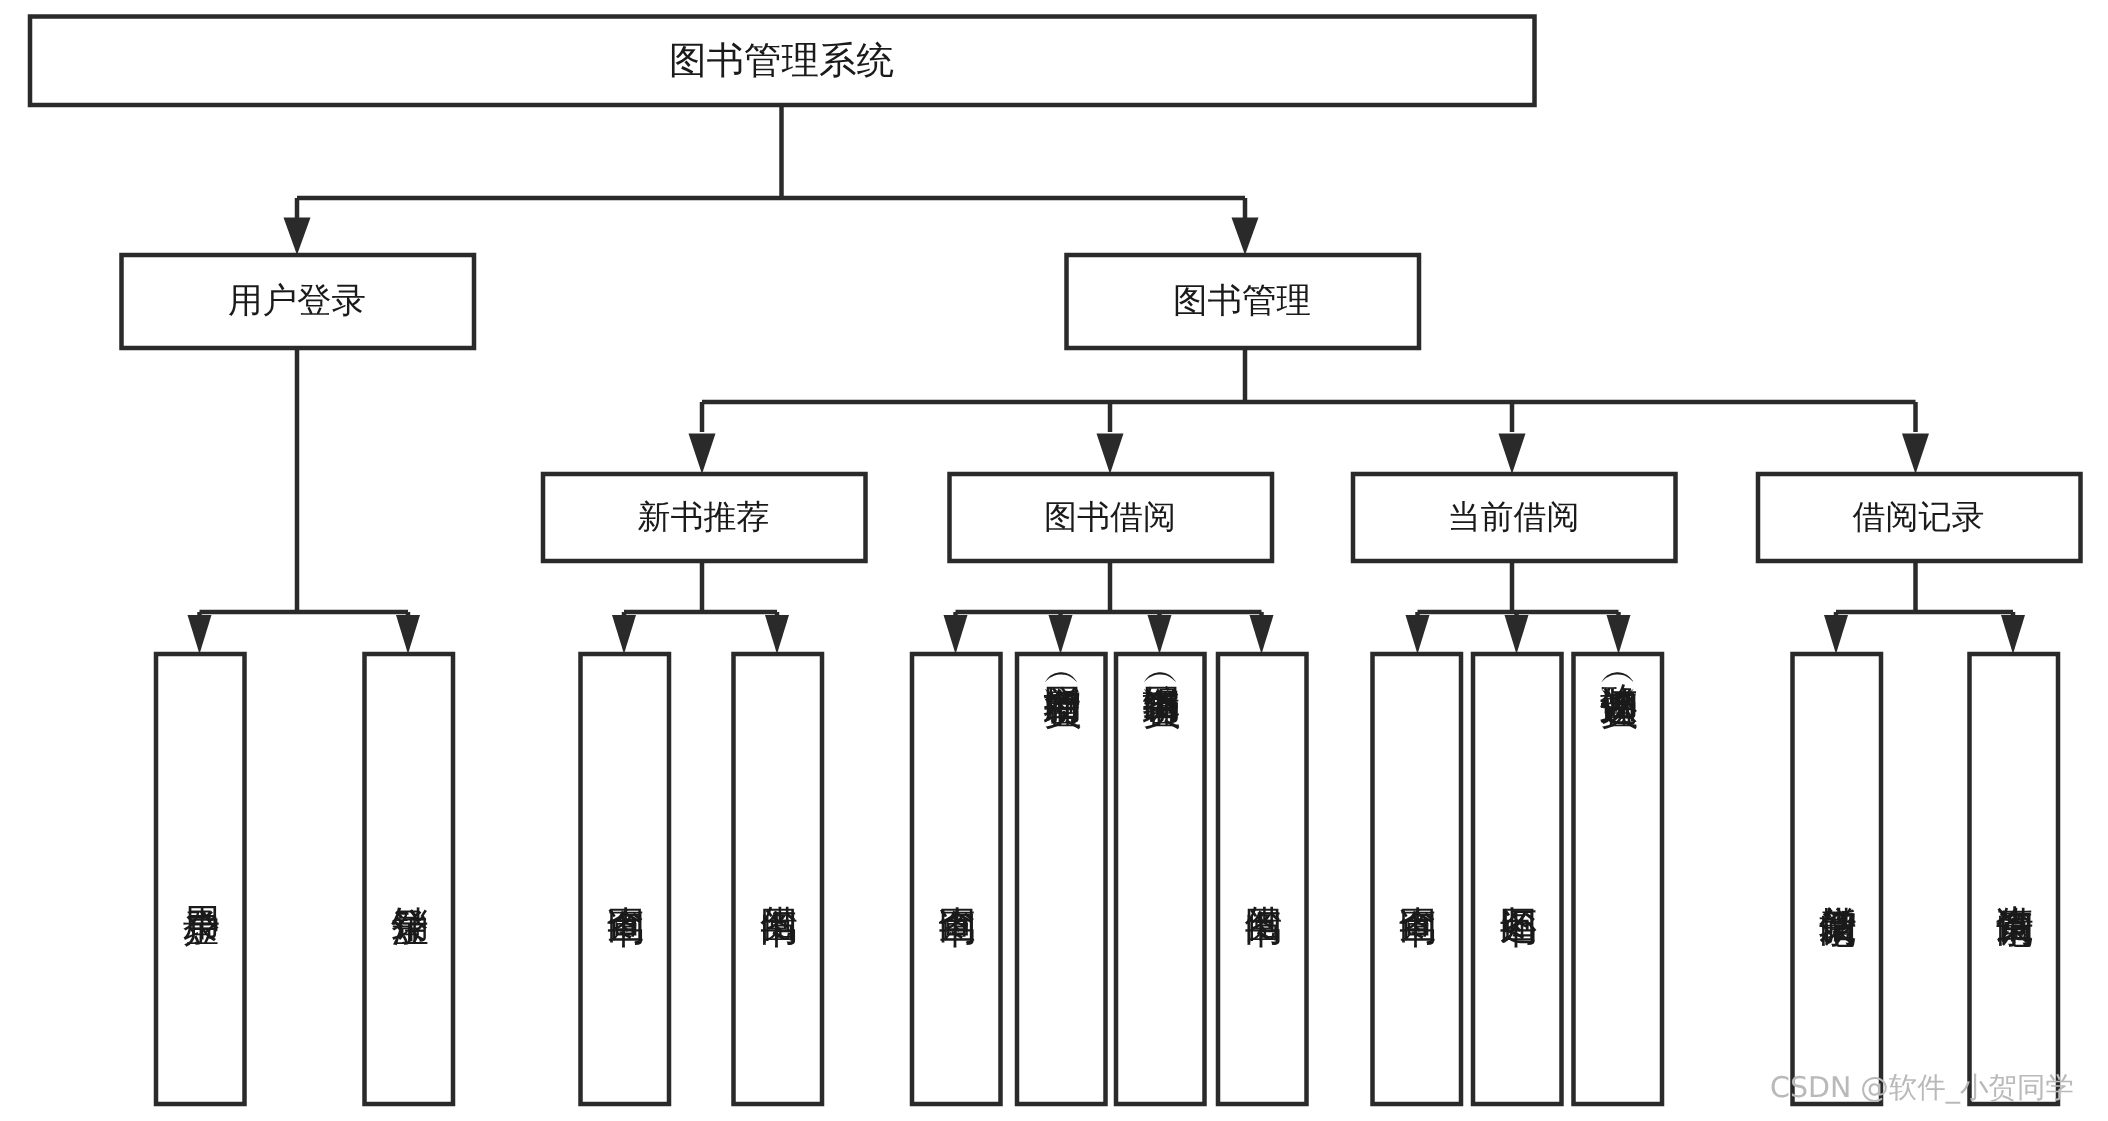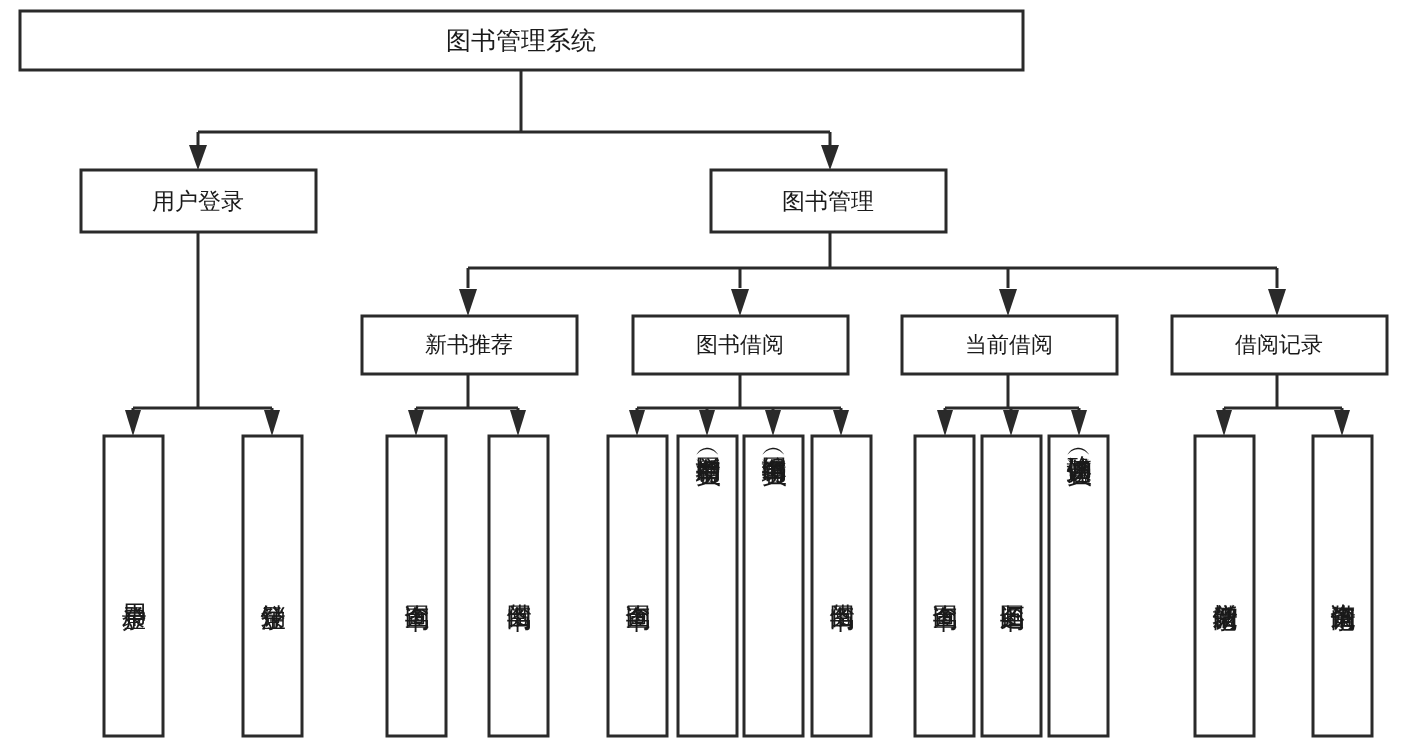--- a/index.html
+++ b/index.html
@@ -253,13 +253,14 @@
     <span class="leaf-label">确认归还（管理员）</span>
   </div>
 
   <div class="leaf-label-wrap" style="left:1195px; top:436px; width:59px; height:300px;">
     <span class="leaf-label">新增借阅记录</span>
   </div>
   <div class="leaf-label-wrap" style="left:1313px; top:436px; width:59px; height:300px;">
     <span class="leaf-label">查询借阅记录</span>
   </div>
 
+  <div class="watermark">CSDN @软件_小贺同学</div>
 </div>
 
 </body></html>

